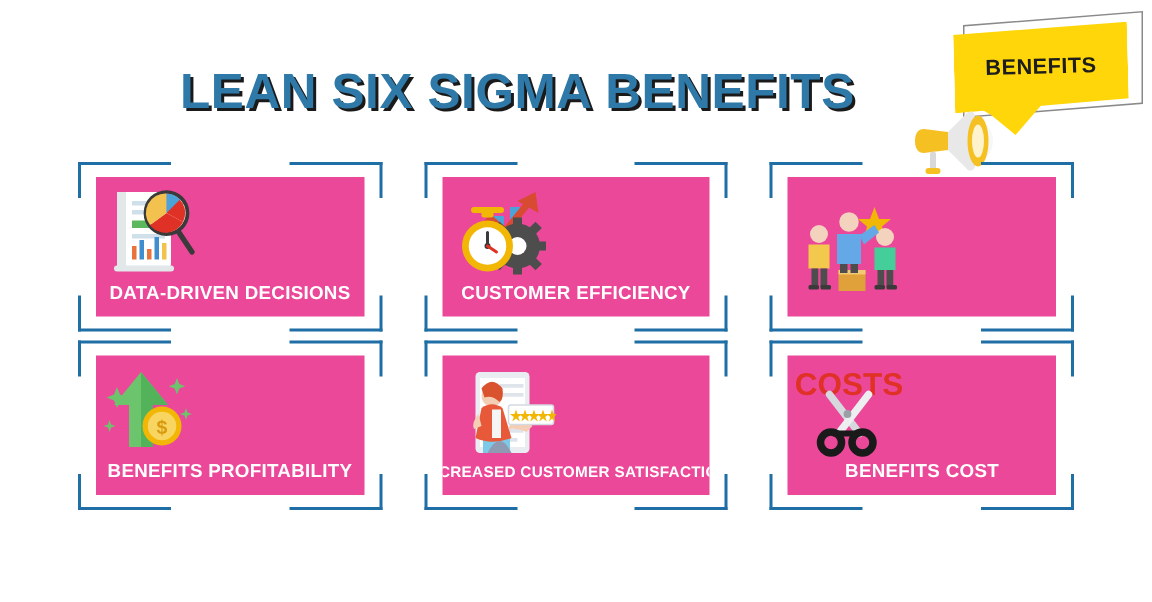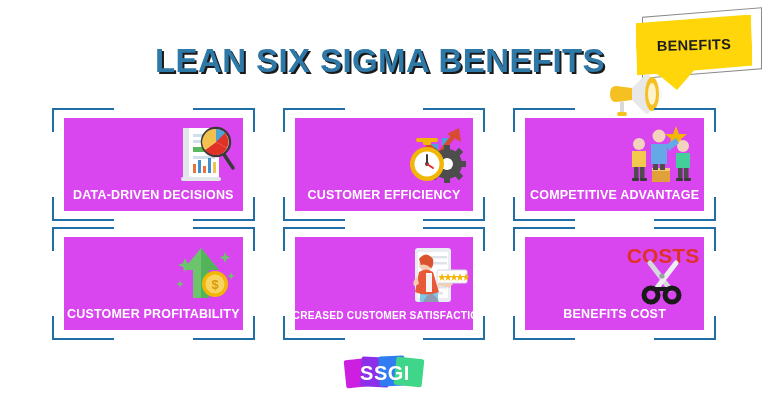--- a/index.html
+++ b/index.html
@@ -27,21 +27,20 @@
     left: 0;
     top: 20px;
     width: 768px;
     height: 62px;
   }
   .title {
     position: absolute;
     left: 120px;
     top: 22px;
     width: 520px;
-    text-align: center;
     font-size: 33px;
     font-weight: bold;
     letter-spacing: 0.4px;
     color: #2e79a8;
     text-shadow: 2px 2px 0 #1a1a1a;
     white-space: nowrap;
     font-family: "Liberation Sans", sans-serif;
   }
 
   
@@ -131,32 +130,32 @@
   .bracket.tr { right: 0;   top: 0;     border-right: 2.5px solid #1f6ea5; border-top: 2.5px solid #1f6ea5; width: 60px; }
   .bracket.bl { left: 0;    bottom: 0;  border-left: 2.5px solid #1f6ea5; border-bottom: 2.5px solid #1f6ea5; width: 60px; }
   .bracket.br { right: 0;   bottom: 0;  border-right: 2.5px solid #1f6ea5; border-bottom: 2.5px solid #1f6ea5; width: 60px; }
 
   .card {
     position: absolute;
     left: 12px;
     top: 10px;
     right: 12px;
     bottom: 10px;
-    background: #d946ef;
+    background: #ec4899;
     display: flex;
     flex-direction: column;
     align-items: center;
     justify-content: flex-start;
     overflow: hidden;
   }
   .card-icon {
     flex: 1 1 auto;
     display: flex;
     align-items: center;
-    justify-content: flex-end;
+    justify-content: flex-start;
     width: 100%;
     padding-top: 4px;
   }
   .card-label {
     color: #ffffff;
     font-weight: bold;
     font-size: 12.5px;
     letter-spacing: 0.2px;
     text-align: center;
     padding: 0 4px 9px 4px;
@@ -308,21 +307,20 @@
             <rect x="66" y="44" width="4.5" height="11" fill="#4d4d4d"></rect>
             <rect x="58" y="54" width="7" height="3" rx="1" fill="#3a3a3a"></rect>
             <rect x="66" y="54" width="7" height="3" rx="1" fill="#3a3a3a"></rect>
             <circle cx="41" cy="12" r="6.5" fill="#f3d3bd"></circle>
             <path d="M33 20 h16 v20 h-16 z" fill="#64a8e8"></path>
             <path d="M48 21 L58 14 l3 5 L51 27 Z" fill="#64a8e8"></path>
             <rect x="35" y="40" width="5" height="6" fill="#4d4d4d"></rect>
             <rect x="42" y="40" width="5" height="6" fill="#4d4d4d"></rect>
           </svg>
         </div>
-        <div class="card-label">COMPETITIVE ADVANTAGE</div>
       </div>
     </div>
 
     <div class="cell">
       <span class="bracket tl"></span>
       <span class="bracket tr"></span>
       <span class="bracket bl"></span>
       <span class="bracket br"></span>
       <div class="card">
         <div class="card-icon">
@@ -333,21 +331,21 @@
             <circle cx="44" cy="40" r="9.5" fill="#f7d560"></circle>
             <text x="44" y="45" font-family="Liberation Sans, sans-serif" font-size="13" font-weight="bold" fill="#d99a10" text-anchor="middle">$</text>
             <g fill="#6cc46c">
               <polygon points="14,14 16,19 21,21 16,23 14,28 12,23 7,21 12,19"></polygon>
               <polygon points="54,8 55.5,12 59.5,13.5 55.5,15 54,19 52.5,15 48.5,13.5 52.5,12"></polygon>
               <polygon points="9,36 10,39 13,40 10,41 9,44 8,41 5,40 8,39"></polygon>
               <polygon points="60,28 61,31 64,32 61,33 60,36 59,33 56,32 59,31"></polygon>
             </g>
           </svg>
         </div>
-        <div class="card-label">CUSTOMER PROFITABILITY</div>
+        <div class="card-label">BENEFITS PROFITABILITY</div>
       </div>
     </div>
 
     <div class="cell">
       <span class="bracket tl"></span>
       <span class="bracket tr"></span>
       <span class="bracket bl"></span>
       <span class="bracket br"></span>
       <div class="card">
         <div class="card-icon">
@@ -396,23 +394,14 @@
             <line x1="48" y1="46" x2="31" y2="46" stroke="#1a1a1a" stroke-width="4" stroke-linecap="round"></line>
             <circle cx="40" cy="33" r="2.6" fill="#9aa0a6"></circle>
           </svg>
         </div>
         <div class="card-label">BENEFITS COST</div>
       </div>
     </div>
 
   </div>
 
-  <div class="logo">
-    <svg width="84" height="42" viewBox="0 0 84 42">
-      <rect x="2" y="7" width="28" height="28" rx="2" fill="#cc1fe0" transform="rotate(-6 16 21)"></rect>
-      <rect x="18" y="5" width="28" height="30" rx="2" fill="#8b2fe8" transform="rotate(3 32 20)"></rect>
-      <rect x="36" y="4" width="26" height="30" rx="2" fill="#2f7df0" transform="rotate(-3 49 19)"></rect>
-      <rect x="52" y="6" width="28" height="28" rx="2" fill="#3fd68a" transform="rotate(6 66 20)"></rect>
-    </svg>
-    <div class="logo-text">SSGI</div>
-  </div>
 
 </div>
 
 </body></html>

